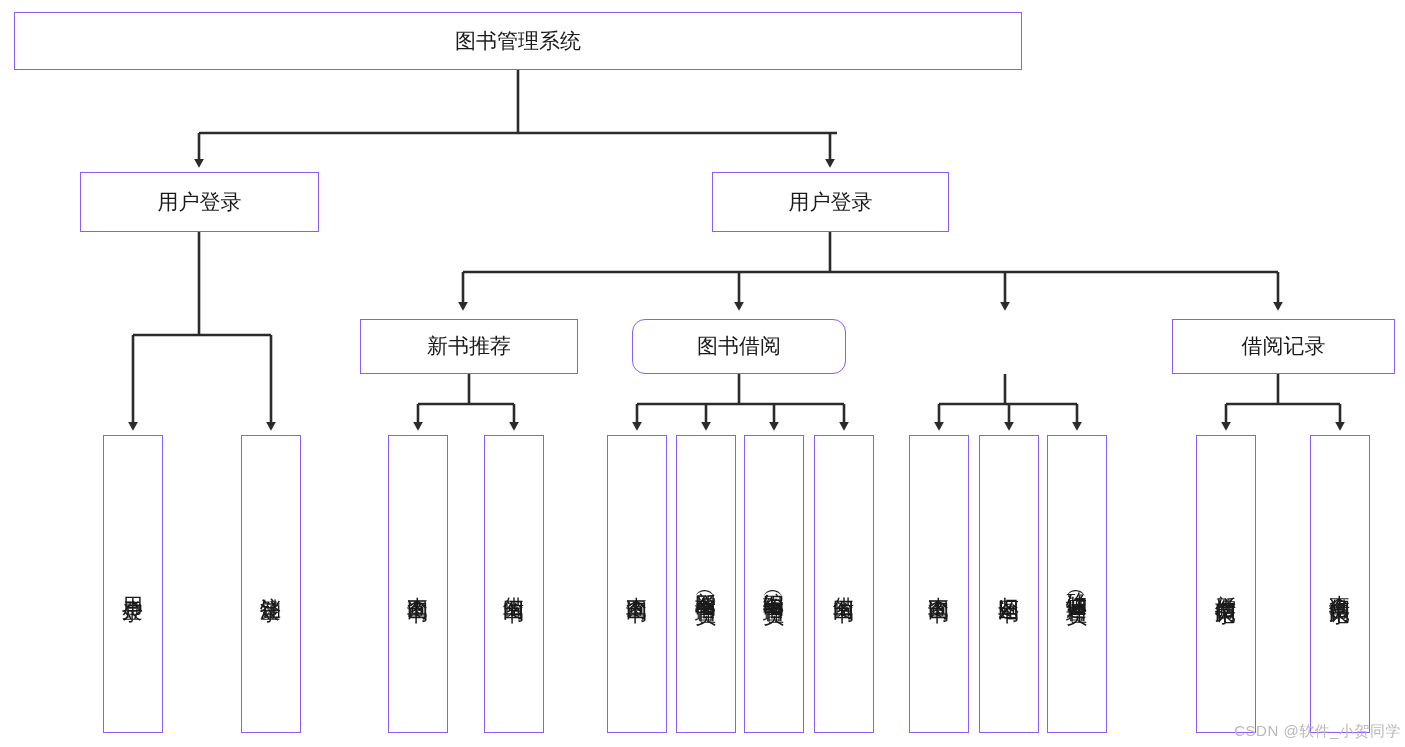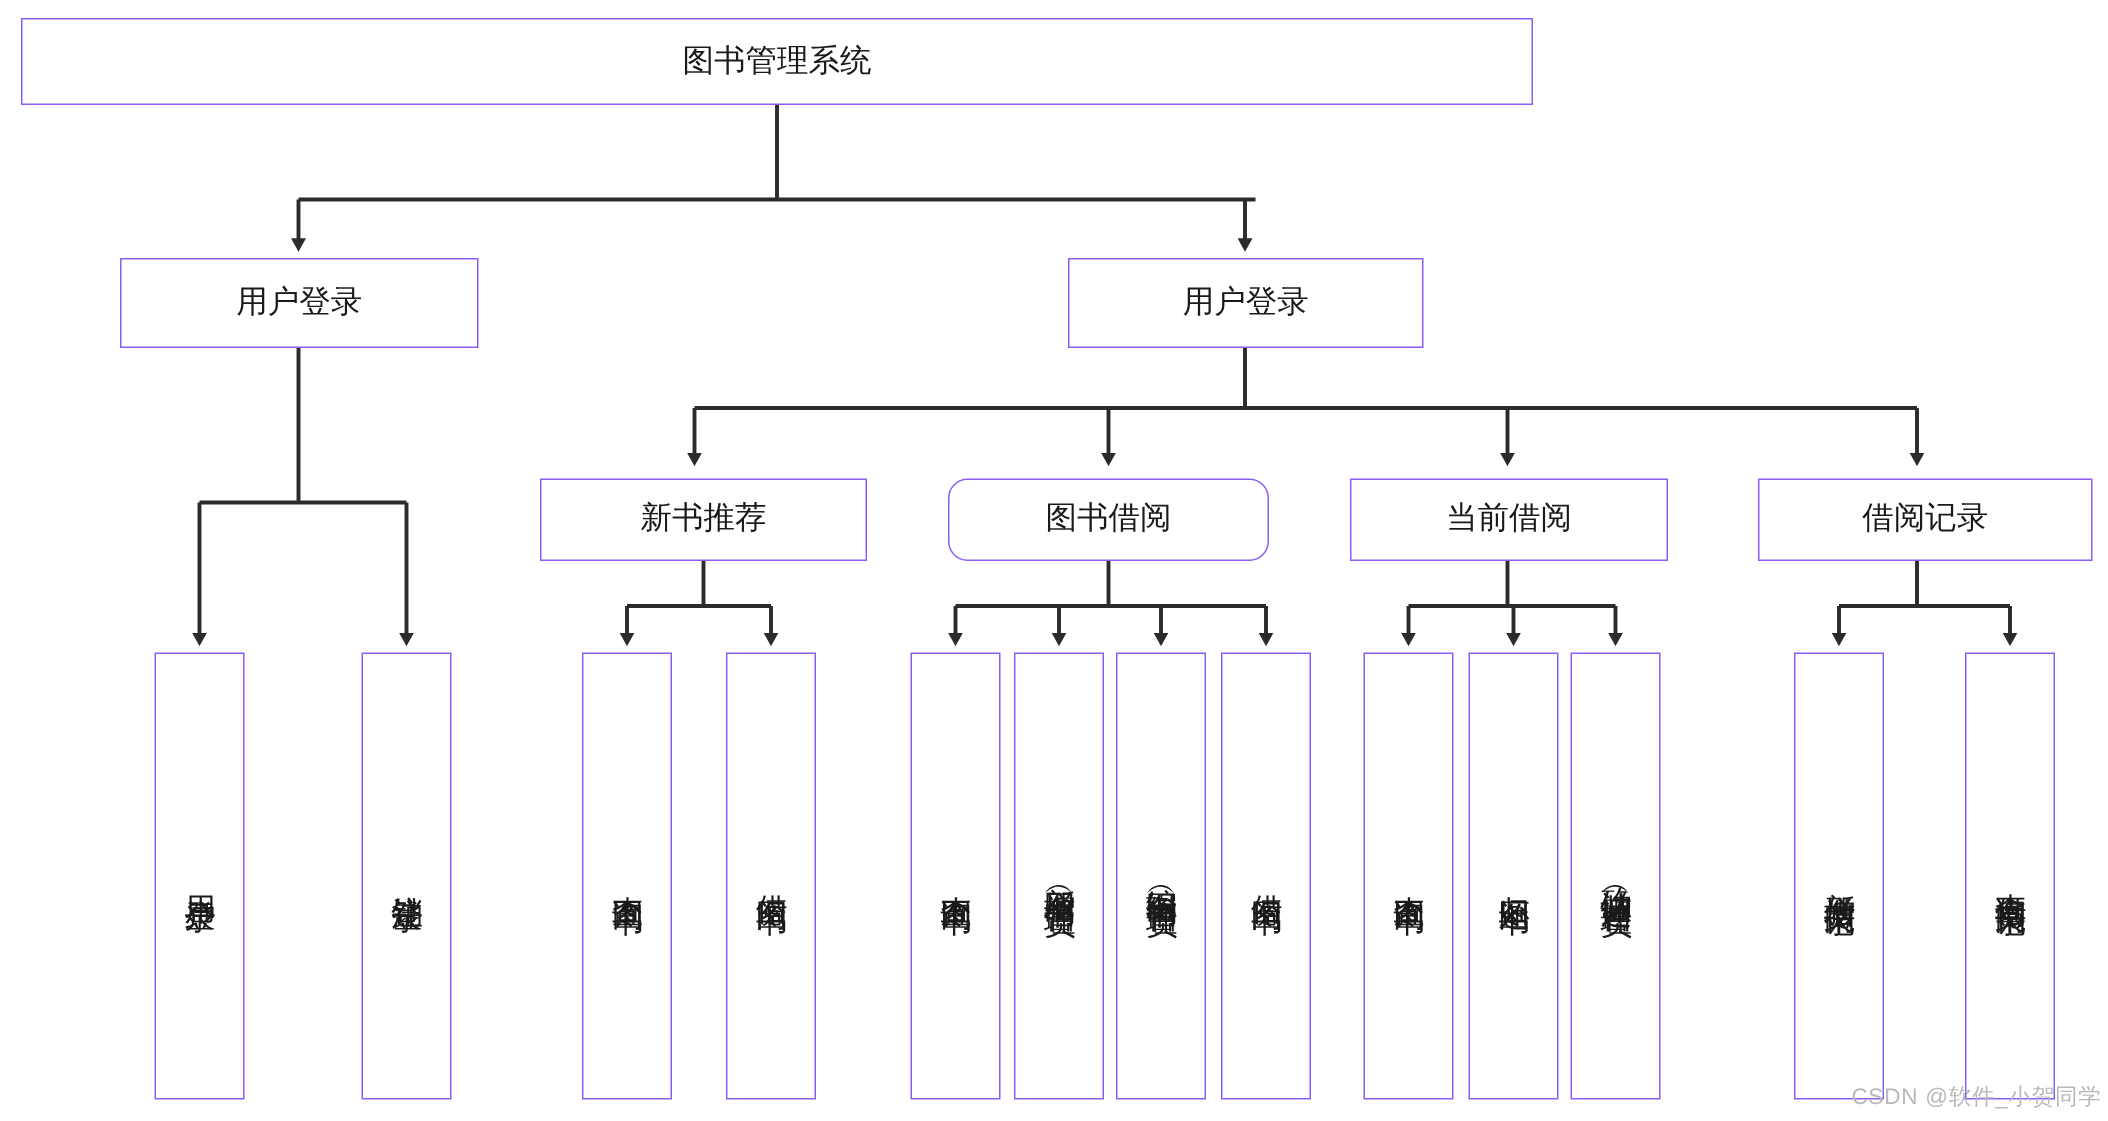--- a/index.html
+++ b/index.html
@@ -134,23 +134,20 @@
   <div class="node-box horiz" style="left:712px; top:172px; width:237px; height:60px;">
     <span class="node-label">用户登录</span>
   </div>
 
   <div class="node-box horiz" style="left:360px; top:319px; width:218px; height:55px;">
     <span class="node-label">新书推荐</span>
   </div>
   <div class="node-box horiz" style="left:632px; top:319px; width:214px; height:55px;border-radius:13px;">
     <span class="node-label">图书借阅</span>
   </div>
-  <div class="node-box horiz" style="left:900px; top:319px; width:212px; height:55px;">
-    <span class="node-label">当前借阅</span>
-  </div>
   <div class="node-box horiz" style="left:1172px; top:319px; width:223px; height:55px;">
     <span class="node-label">借阅记录</span>
   </div>
 
   <div class="node-box vert" style="left:103px; top:435px; width:60px; height:298px;">
     <span class="node-label">用户登录</span>
   </div>
   <div class="node-box vert" style="left:241px; top:435px; width:60px; height:298px;">
     <span class="node-label">注销登录</span>
   </div>

